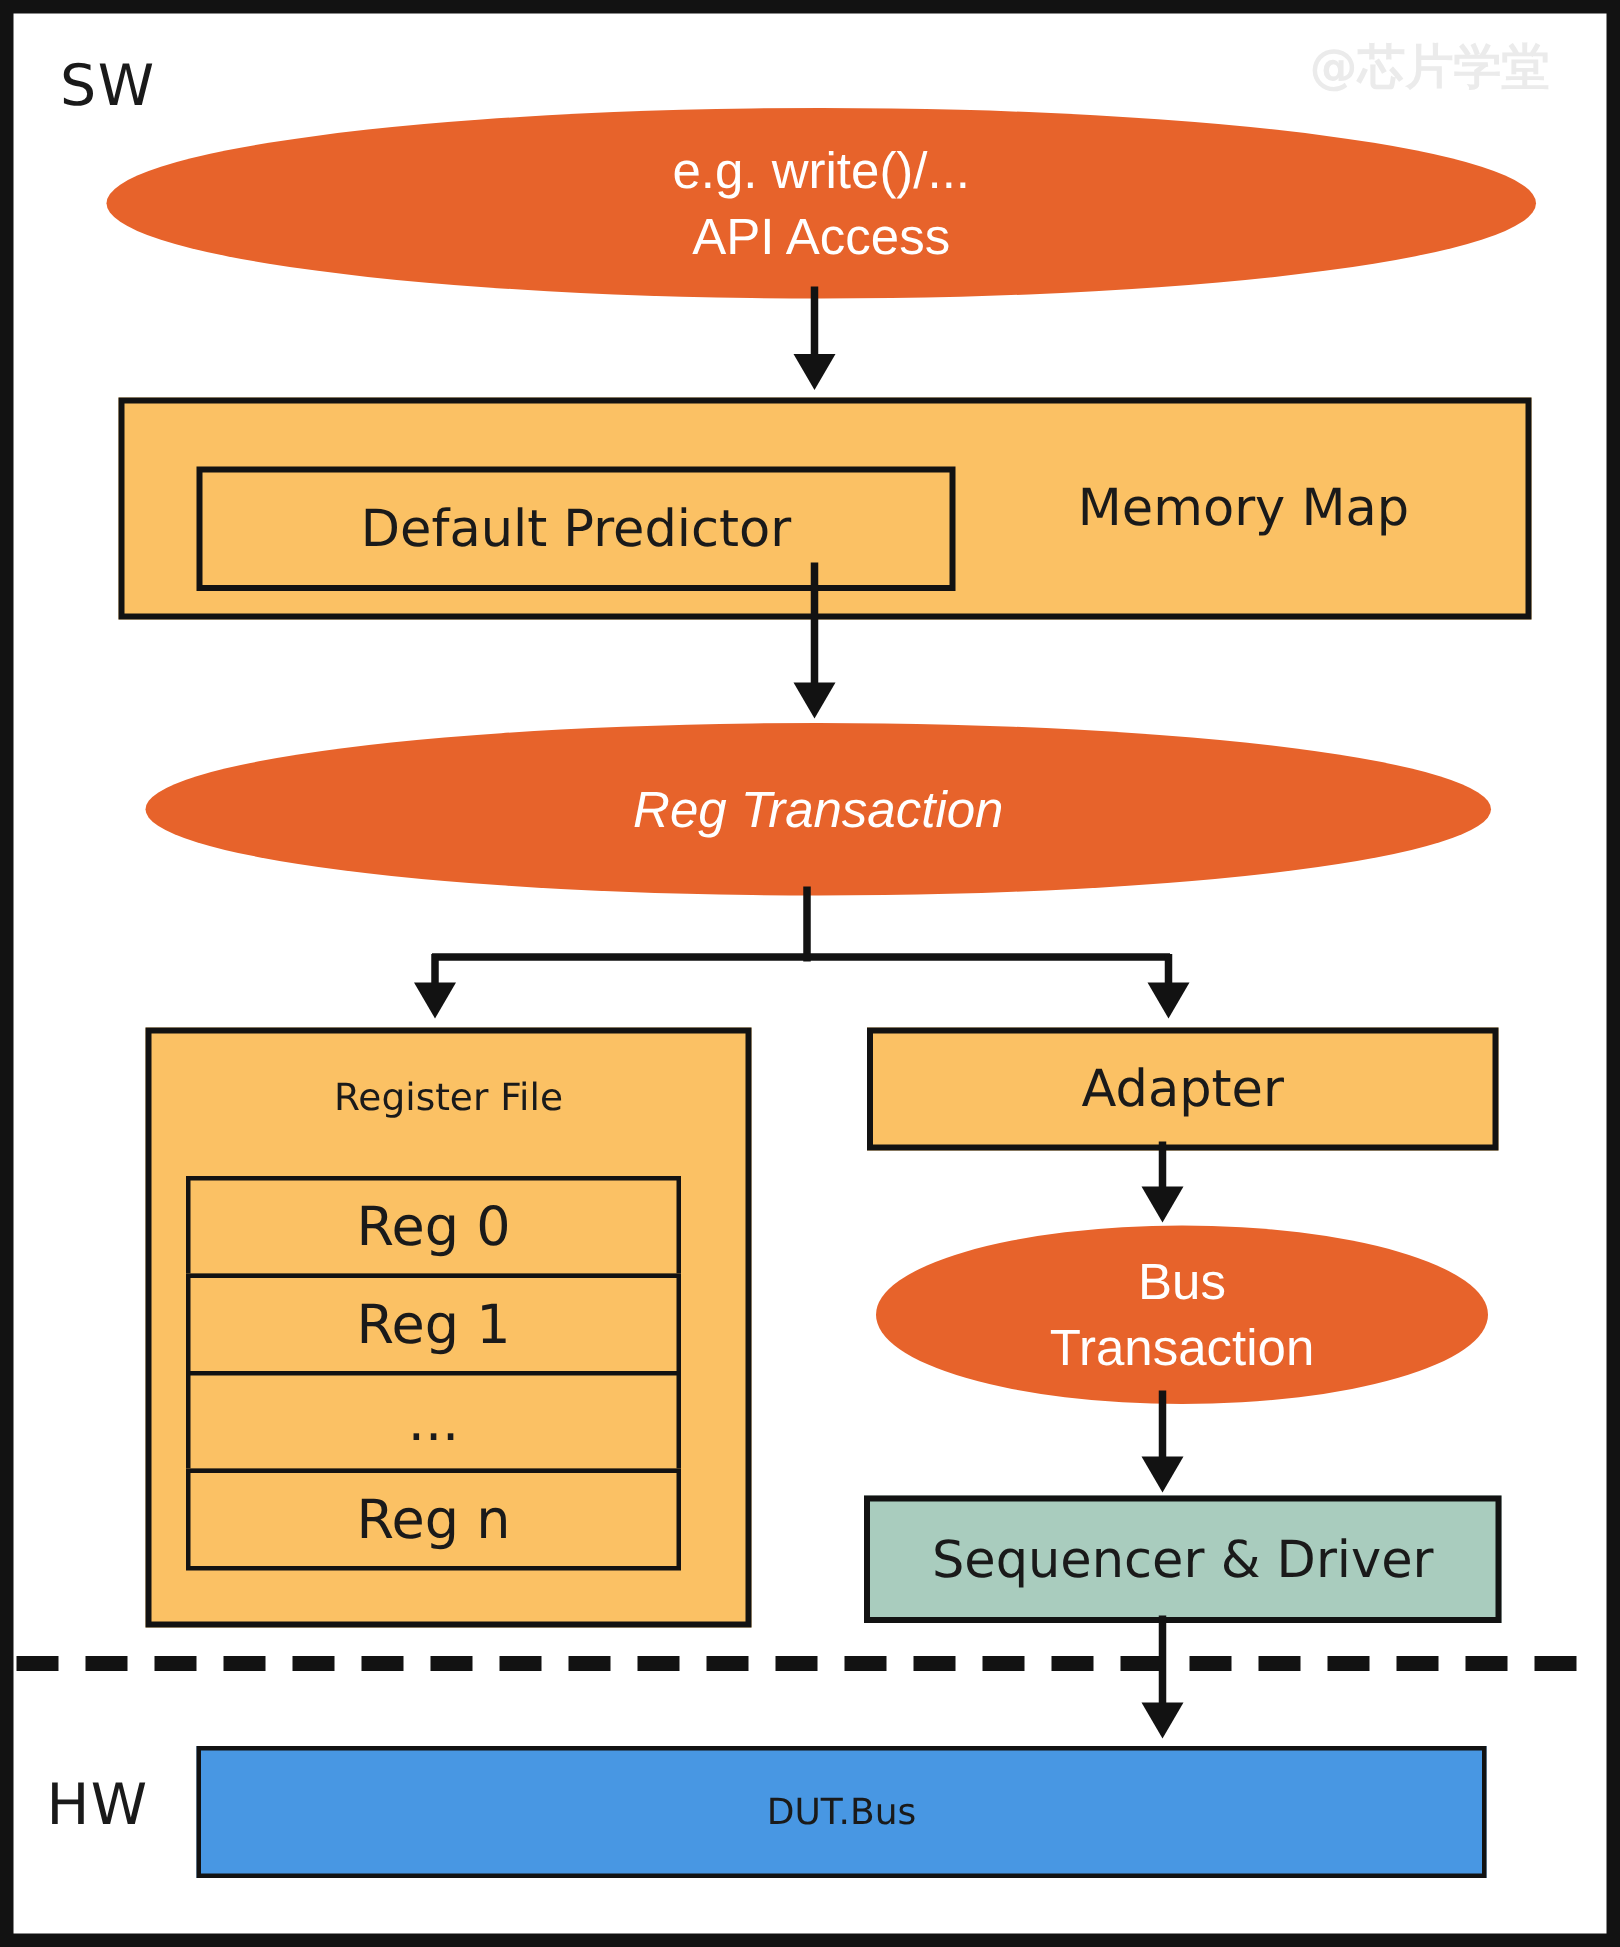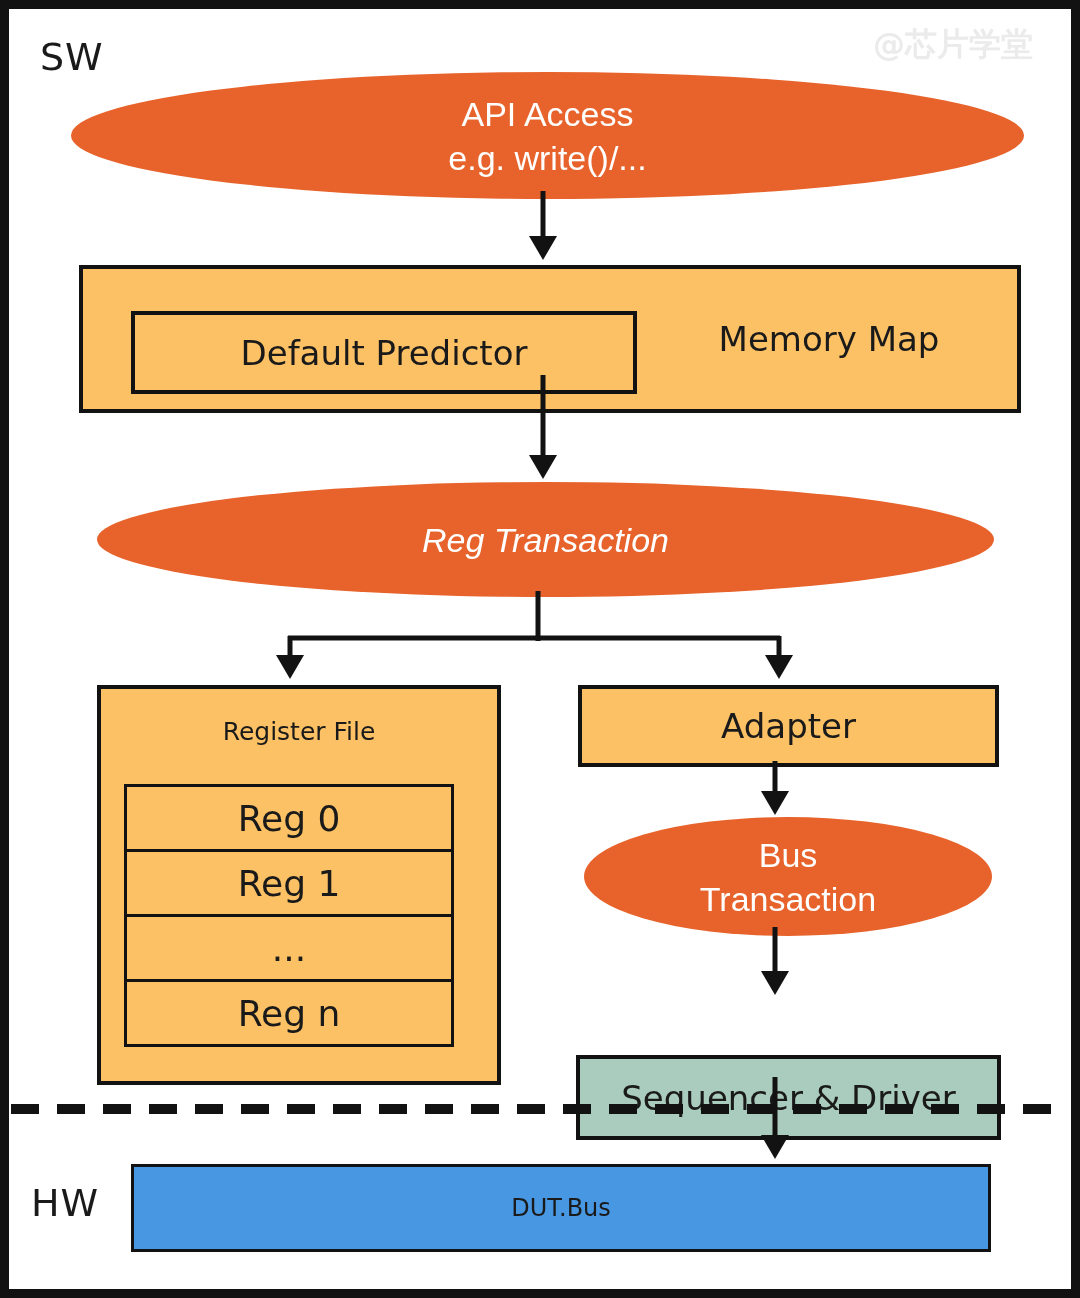--- a/index.html
+++ b/index.html
@@ -73,21 +73,21 @@
     box-sizing:border-box;
     height:68px; margin-top:-3px;
     border:3px solid var(--c-line, #121212);
     background:var(--c-amber, #FBC164);
     display:flex; align-items:center; justify-content:center;
     font-size:36px;
   }
   .rf-row:first-child { margin-top:0; }
   .bx-adapter { left:569px; top:676px; width:421px; height:82px;
                 background:var(--c-amber, #FBC164); }
-  .bx-seq { left:567px; top:1046px; width:425px; height:85px;
+  .bx-seq { left:567px; top:988px; width:425px; height:85px;
             background:var(--c-teal, #A9CCBE); }
   .bx-dut { left:122px; top:1155px; width:860px; height:88px;
             border-width:3px;
             background:var(--c-blue, #4897E3); font-size:24px; }
   svg.overlay {
     position:absolute; left:0; top:0;
     width:1062px; height:1280px;
     pointer-events:none;
     z-index:5;
   }
@@ -97,22 +97,22 @@
 </style>
 </head>
 <body>
 
 <div class="canvas">
 
   <div class="region-label sw-label">SW</div>
   <div class="watermark">@芯片学堂</div>
 
   <div class="ellipse el-api">
+    <div>e.g. write()/...</div>
     <div>API Access</div>
-    <div>e.g. write()/...</div>
   </div>
 
   <div class="box bx-memmap">
     <div class="bx-defpred">
       <span>Default Predictor</span>
     </div>
     <div class="mm-label">Memory Map</div>
   </div>
 
   <div class="ellipse el-regtx">

